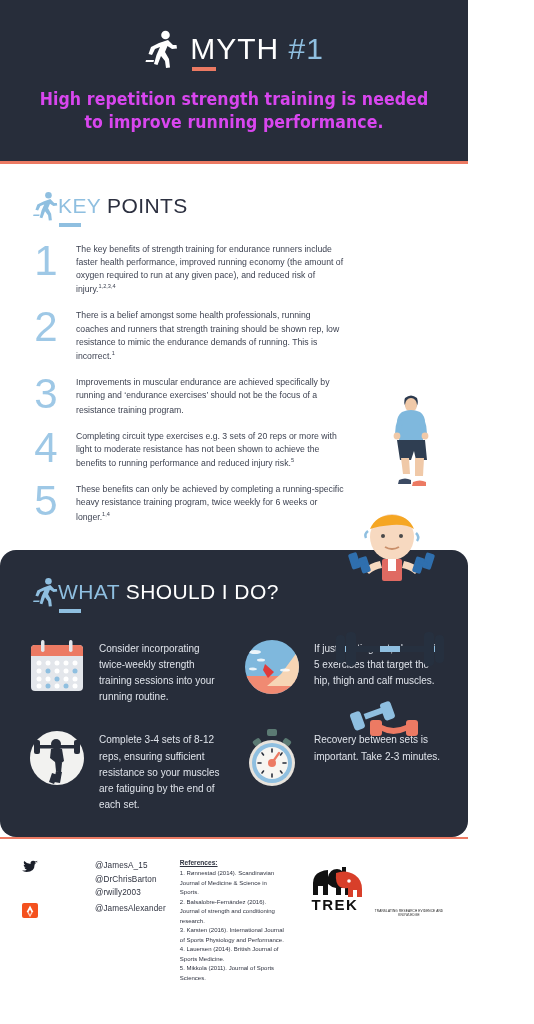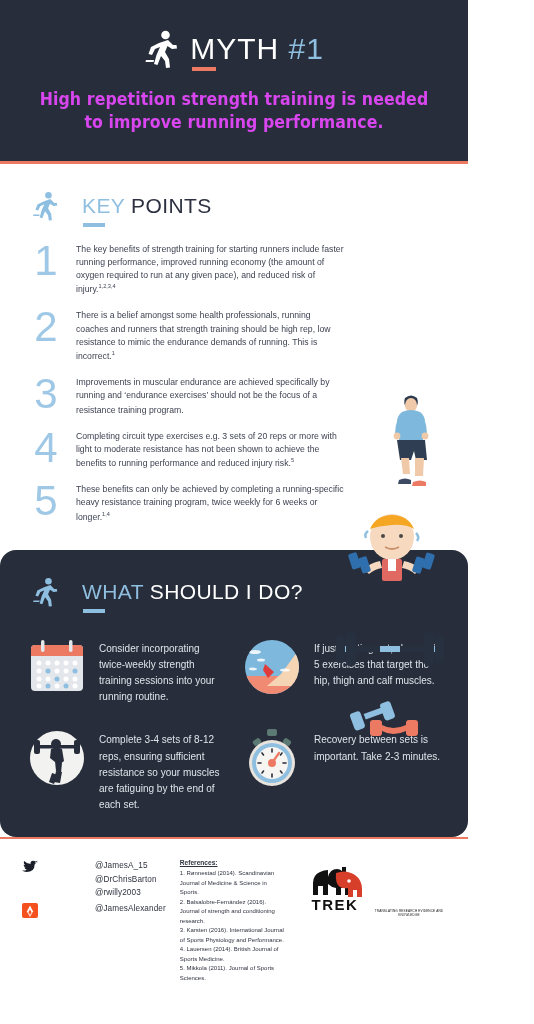--- a/index.html
+++ b/index.html
@@ -33,21 +33,21 @@
     width: 24px; height: 4px; background: #ec7a63;
   }
   .headline {
     color: #d946ef; font-size: 17.5px; line-height: 1.33;
     font-weight: 700; font-family: "DejaVu Sans Condensed","Liberation Sans Narrow","Liberation Sans", sans-serif;
     letter-spacing: .1px;
   }
 
   
   .keypoints { background: #fff; padding: 26px 26px 18px 26px; position: relative; }
-  .sec-head { display: flex; align-items: center; gap: 24px; margin-bottom: 14px; padding-left: 6px; }
+  .sec-head { display: flex; align-items: center; gap: 0; margin-bottom: 14px; padding-left: 6px; }
   .runner-blue { width: 26px; height: 32px; display: block; }
   .sec-title { font-size: 21px; letter-spacing: .4px; position: relative; }
   .sec-title .t1 { color: #8fbfe0; }
   .sec-title .t2 { color: #2c3040; }
   .sec-title.onDark .t2 { color: #ffffff; }
   .sec-underline { position: absolute; left: 1px; bottom: -9px; width: 22px; height: 4px; background: #8fbfe0; }
 
   .points { margin-top: 16px; }
   .point { display: flex; align-items: flex-start; gap: 10px; margin-bottom: 8px; position: relative; }
   .pt-num {
@@ -126,26 +126,26 @@
       <div class="sec-title">
         <span class="t1">KEY</span><span class="t2"> POINTS</span>
         <span class="sec-underline"></span>
       </div>
     </div>
 
     <div class="points">
 
       <div class="point">
         <div class="pt-num">1</div>
-        <div class="pt-text"><span>The key benefits of strength training for starting runners include faster running performance, improved running economy (the amount of oxygen required to run at any given pace), and reduced risk of injury.</span><sup>1,2,3,4</sup></div>
+        <div class="pt-text"><span>The key benefits of strength training for endurance runners include faster health performance, improved running economy (the amount of oxygen required to run at any given pace), and reduced risk of injury.</span><sup>1,2,3,4</sup></div>
       </div>
 
       <div class="point">
         <div class="pt-num">2</div>
-        <div class="pt-text"><span>There is a belief amongst some health professionals, running coaches and runners that strength training should be high rep, low resistance to mimic the endurance demands of running. This is incorrect.</span><sup>1</sup></div>
+        <div class="pt-text"><span>There is a belief amongst some health professionals, running coaches and runners that strength training should be shown rep, low resistance to mimic the endurance demands of running. This is incorrect.</span><sup>1</sup></div>
       </div>
 
       <div class="point">
         <div class="pt-num">3</div>
         <div class="pt-text"><span>Improvements in muscular endurance are achieved specifically by running and ‘endurance exercises’ should not be the focus of a resistance training program.</span><sup></sup></div>
       </div>
 
       <div class="point">
         <div class="pt-num">4</div>
         <div class="pt-text"><span>Completing circuit type exercises e.g. 3 sets of 20 reps or more with light to moderate resistance has not been shown to achieve the benefits to running performance and reduced injury risk.</span><sup>5</sup></div>

